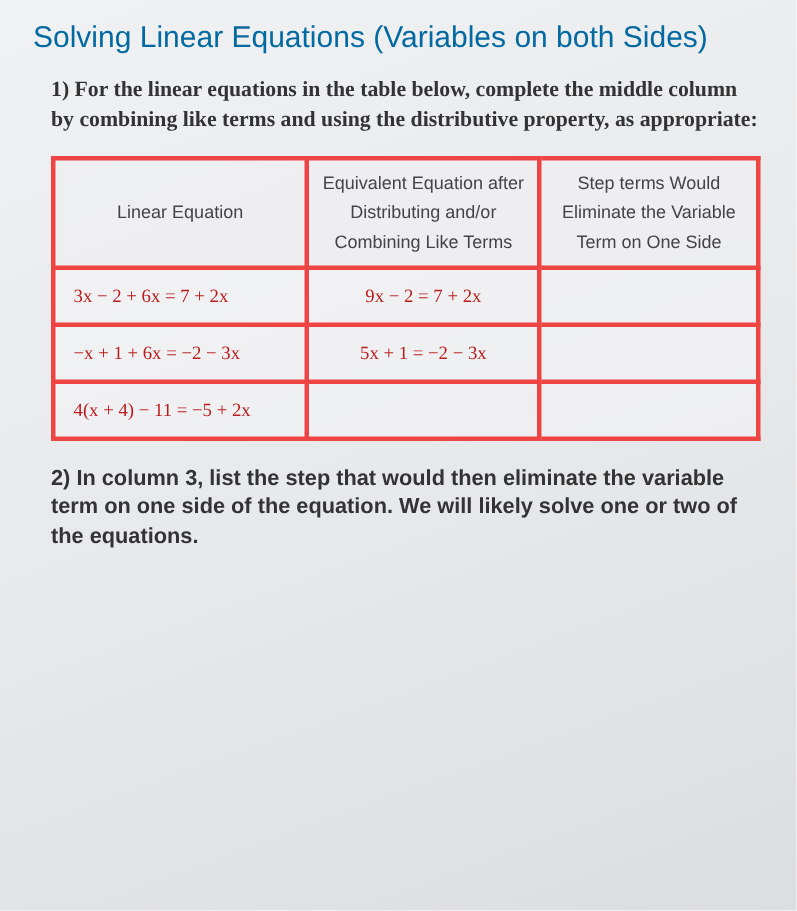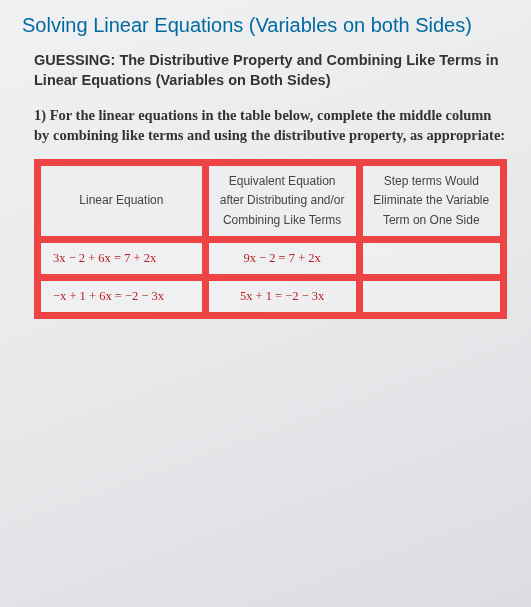--- a/index.html
+++ b/index.html
@@ -39,21 +39,21 @@
     margin-bottom: 14px;
     font-family: Liberation Serif, serif;
   }
   table {
     width: 100%;
     border-collapse: collapse;
     background: rgba(245,245,247,0.5);
     margin-bottom: 16px;
   }
   th, td {
-    border: 7px solid #ef4444;
+    border: 3px solid #ef4444;
     padding: 6px 8px;
     font-family: Arial, sans-serif;
     font-size: 12px;
     color: #444;
     vertical-align: middle;
   }
   th {
     font-weight: 400;
     text-align: center;
     line-height: 1.6;
@@ -80,21 +80,20 @@
     font-family: Arial, sans-serif;
   }
 </style>
 </head>
 <body>
 
 <div class="title">Solving Linear Equations (Variables on both Sides)</div>
 
 <div class="content">
 
-  <div class="subhead">GUESSING: The Distributive Property and Combining Like Terms in Linear Equations (Variables on Both Sides)</div>
 
   <div class="instruction">1) For the linear equations in the table below, complete the middle column by combining like terms and using the distributive property, as appropriate:</div>
 
   <table>
     <thead>
       <tr>
         <th style="width:36%">Linear Equation</th>
         <th style="width:33%">Equivalent Equation after Distributing and/or Combining Like Terms</th>
         <th style="width:31%">Step terms Would Eliminate the Variable Term on One Side</th>
       </tr>
@@ -103,17 +102,23 @@
       <tr>
         <td><span class="math">3x − 2 + 6x = 7 + 2x</span></td>
         <td><span class="math">9x − 2 = 7 + 2x</span></td>
         <td><span class="math"></span></td>
       </tr>
       <tr>
         <td><span class="math">−x + 1 + 6x = −2 − 3x</span></td>
         <td><span class="math">5x + 1 = −2 − 3x</span></td>
         <td><span class="math"></span></td>
       </tr>
+      <tr>
+        <td><span class="math">4(x + 4) − 11 = −5 + 2x</span></td>
+        <td><span class="math"></span></td>
+        <td><span class="math"></span></td>
+      </tr>
     </tbody>
   </table>
 
+  <div class="foot">2) In column 3, list the step that would then eliminate the variable term on one side of the equation. We will likely solve one or two of the equations.</div>
 
 </div>
 
 </body></html>

